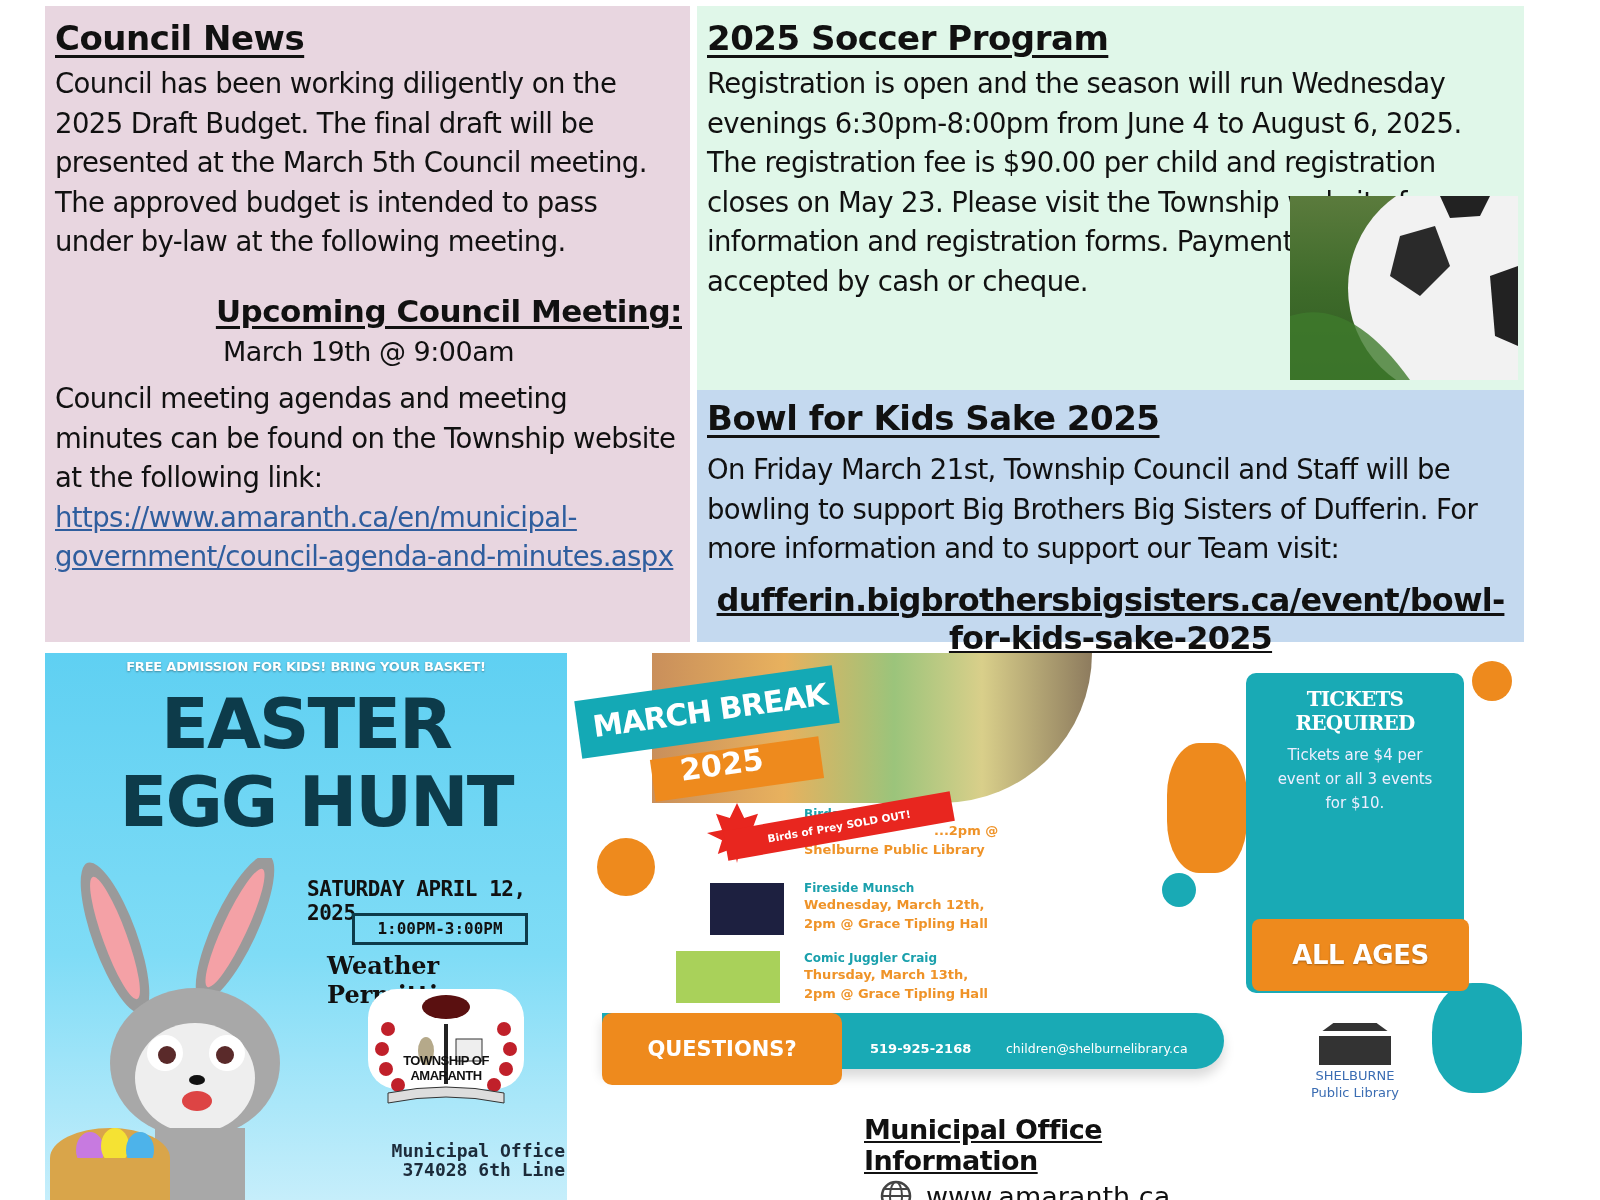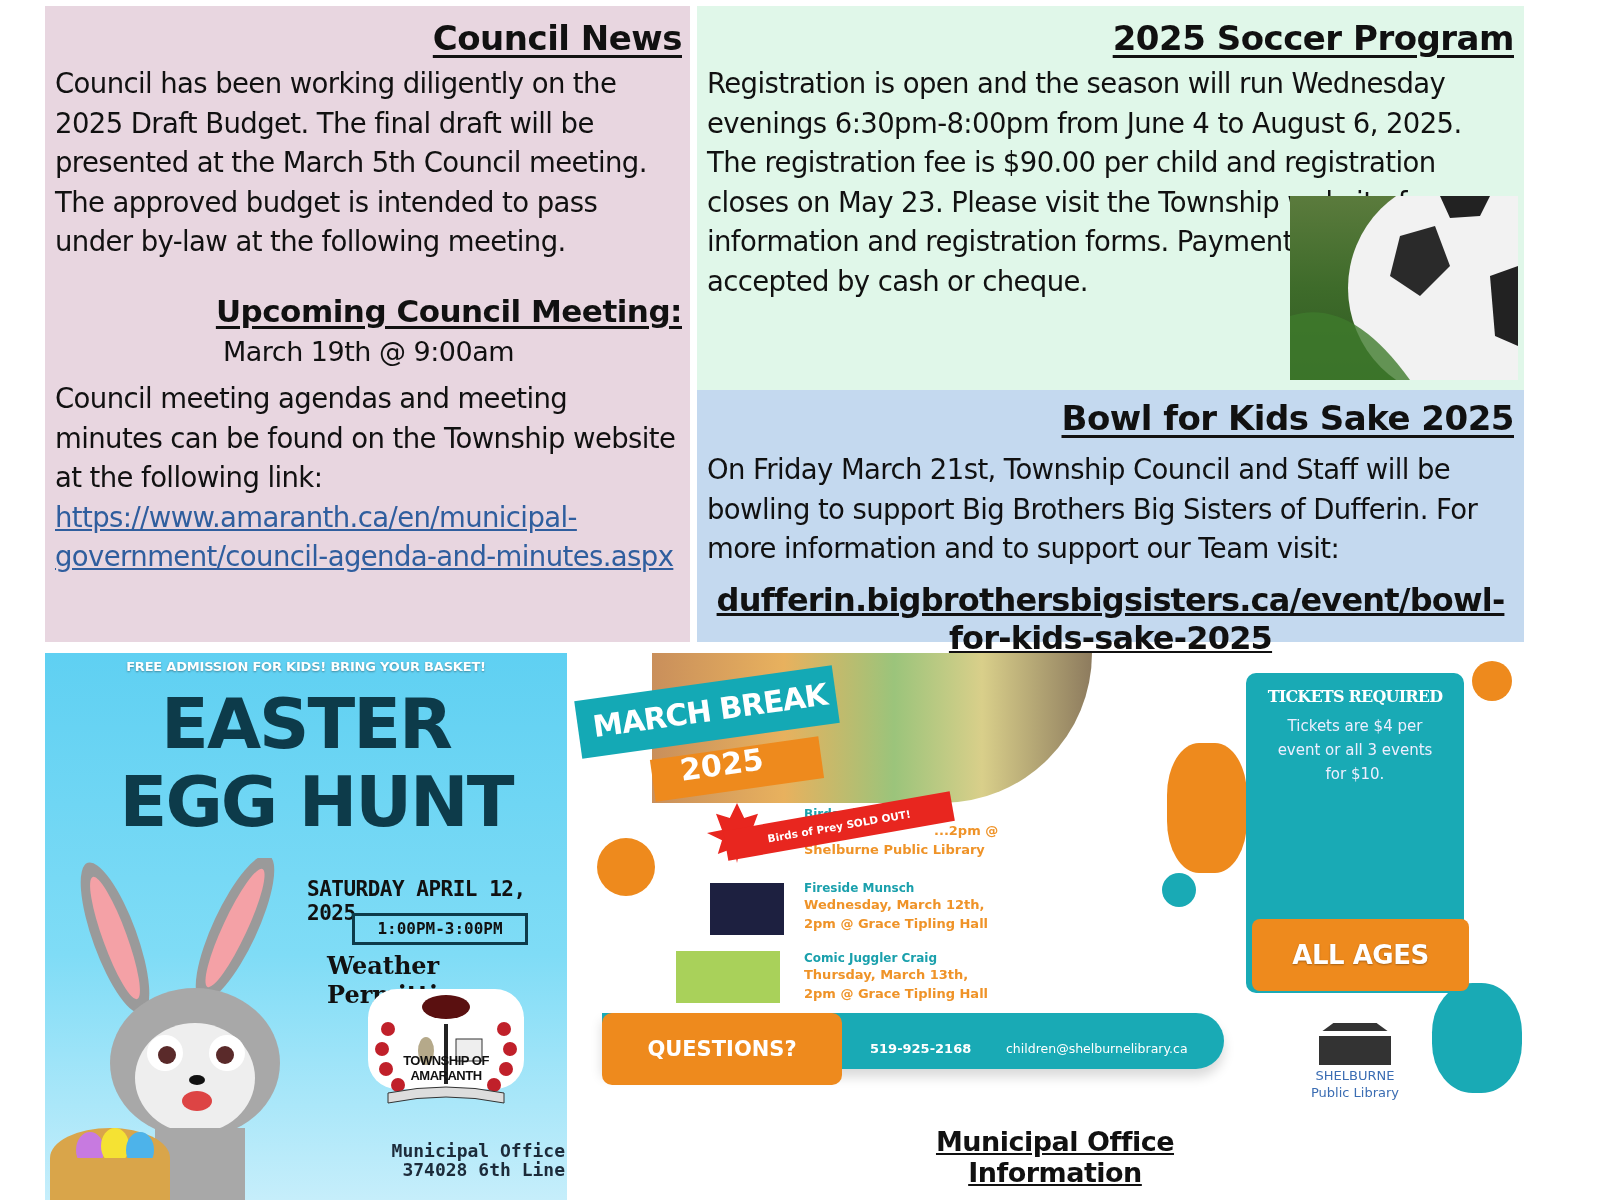--- a/index.html
+++ b/index.html
@@ -2,21 +2,21 @@
 <html><head>
 <meta charset="utf-8">
 <style>
   html, body { margin:0; padding:0; }
   body {
     width:1600px; height:1200px; overflow:hidden; background:#ffffff;
     position:relative; font-family:"Liberation Sans", sans-serif; color:#111;
   }
   .panel { position:absolute; box-sizing:border-box; }
   .panel h2 {
-    margin:0; text-align:right; font-family:"DejaVu Sans", sans-serif; font-weight:bold;
+    margin:0; text-align:left; font-family:"DejaVu Sans", sans-serif; font-weight:bold;
     font-size:34px; text-decoration:underline; text-underline-offset:5px; text-decoration-thickness:3px;
     letter-spacing:-0.5px;
   }
   .body-text {
     font-family:"DejaVu Sans", sans-serif; font-size:27.5px; line-height:39.6px; letter-spacing:-0.6px;
     margin:0;
   }
   
   #council { left:45px; top:6px; width:645px; height:636px; background:#e8d6e0; padding:12px 8px 0 10px; }
   #council .body-text { margin-top:6px; }
@@ -67,35 +67,35 @@
   .mb-banner-text { position:absolute; left:20px; top:40px; transform:rotate(-8deg); color:#fff; font-family:"DejaVu Sans", sans-serif; font-weight:bold; font-size:30px; letter-spacing:-1px; }
   .mb-year-bg { position:absolute; left:80px; top:95px; width:170px; height:42px; background:#ee8a1d; transform:rotate(-8deg); }
   .mb-year { position:absolute; left:108px; top:94px; transform:rotate(-8deg); color:#fff; font-family:"DejaVu Sans", sans-serif; font-weight:bold; font-size:30px; }
   .ev { position:absolute; left:232px; font-family:"DejaVu Sans", sans-serif; }
   .ev .t { color:#1aa0ac; font-weight:bold; font-size:12px; }
   .ev .d { color:#ef9328; font-weight:bold; font-size:13px; line-height:19px; }
   .ev-thumb { position:absolute; left:138px; width:74px; height:52px; background:#1d2040; }
   .soldout { position:absolute; left:152px; top:158px; width:230px; height:30px; background:#e8261f; transform:rotate(-10deg); color:#fff; font-family:"DejaVu Sans", sans-serif; font-weight:bold; font-size:10.5px; line-height:30px; text-align:center; }
   .maple { position:absolute; left:135px; top:150px; width:60px; height:60px; background:#e8261f; clip-path:polygon(50% 0,62% 25%,85% 18%,75% 45%,100% 50%,75% 62%,82% 85%,55% 75%,50% 100%,45% 75%,18% 85%,25% 62%,0 50%,25% 45%,15% 18%,38% 25%); }
   .tickets { position:absolute; left:674px; top:20px; width:218px; height:320px; background:#19aab5; border-radius:10px; }
-  .tickets h4 { margin:14px 0 0; text-align:center; color:#fff; font-family:"DejaVu Serif", serif; font-weight:bold; font-size:16px; letter-spacing:-0.8px; }
+  .tickets h4 { margin:14px 0 0; text-align:center; color:#fff; font-family:"DejaVu Serif", serif; font-weight:bold; font-size:20px; letter-spacing:-0.8px; }
   .tickets p { margin:8px 0 0; text-align:center; color:#eef; font-family:"DejaVu Sans", sans-serif; font-size:15px; line-height:24px; }
   .allages { position:absolute; left:680px; top:266px; width:217px; height:72px; background:#ee8a1d; border-radius:8px; color:#fff; font-family:"DejaVu Sans", sans-serif; font-weight:bold; font-size:26px; line-height:72px; text-align:center; letter-spacing:-0.5px; text-shadow:0 1px 2px rgba(0,0,0,.3); }
   .questions { position:absolute; left:30px; top:360px; width:622px; height:56px; background:#19aab5; border-radius:0 40px 40px 0; box-shadow:0 8px 12px rgba(0,0,0,.15); }
   .q-orange { position:absolute; left:0; top:0; width:240px; height:72px; background:#ee8a1d; border-radius:10px; color:#fff; font-family:"DejaVu Sans", sans-serif; font-weight:bold; font-size:21px; line-height:72px; text-align:center; }
   .q-phone { position:absolute; left:268px; top:0; line-height:72px; color:#fff; font-family:"DejaVu Sans", sans-serif; font-weight:bold; font-size:13px; }
   .q-email { position:absolute; left:404px; top:0; line-height:72px; color:#fff; font-family:"DejaVu Sans", sans-serif; font-size:12.5px; }
   .library { position:absolute; left:738px; top:370px; width:90px; text-align:center; }
   .library .bldg { width:72px; height:42px; margin:0 auto; background:linear-gradient(180deg,#333 0 20%,#fff 20% 30%,#333 30% 100%); clip-path:polygon(20% 0,80% 0,100% 25%,100% 100%,0 100%,0 25%); }
   .library .name { color:#3b6db3; font-family:"DejaVu Sans", sans-serif; font-size:13px; line-height:13px; margin-top:4px; }
   .splat-o { position:absolute; background:#ee8a1d; border-radius:50%; }
   .splat-t { position:absolute; background:#19aab5; border-radius:50%; }
   
   #municipal { position:absolute; left:860px; top:1110px; width:390px; }
-  #municipal h3 { margin:16px; text-align:center; font-family:"DejaVu Sans", sans-serif; font-weight:bold; font-size:27px; text-decoration:underline; letter-spacing:-0.5px; }
+  #municipal h3 { margin:4px; font-family:"DejaVu Sans", sans-serif; font-weight:bold; font-size:27px; text-decoration:underline; letter-spacing:-0.5px; }
   .web-row { display:flex; align-items:center; gap:14px; margin-left:20px; margin-top:4px; font-family:"DejaVu Sans", sans-serif; font-size:27px; }
   .globe { width:32px; height:32px; }
 </style>
 </head>
 <body>
 
 <div id="council" class="panel">
   <h2>Council News</h2>
   <p class="body-text">Council has been working diligently on the 2025 Draft Budget. The final draft will be presented at the March 5th Council meeting. The approved budget is intended to pass under by-law at the following meeting.</p>
   <h3>Upcoming Council Meeting:</h3>

